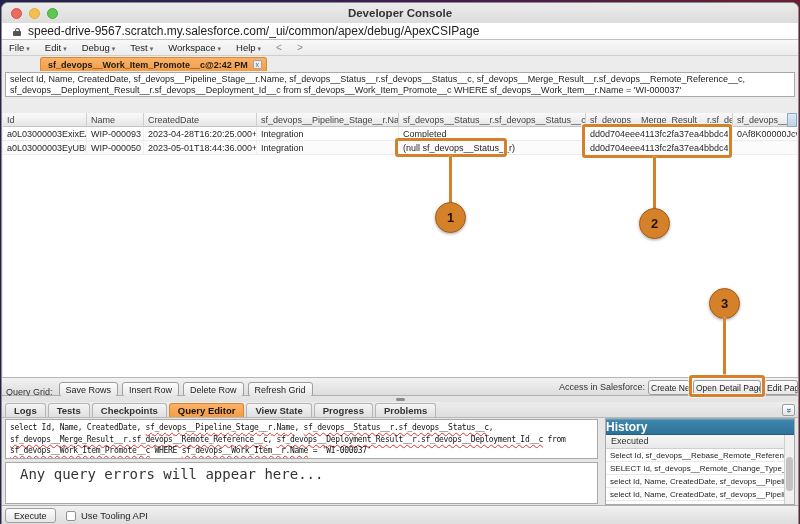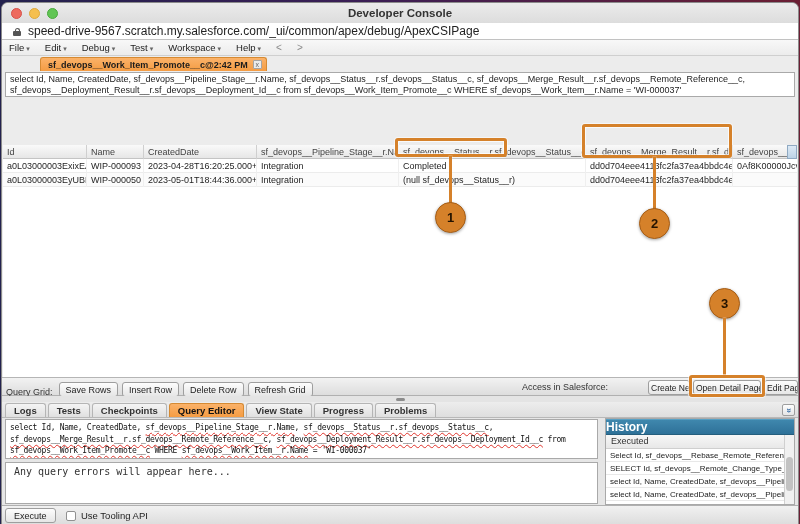--- a/index.html
+++ b/index.html
@@ -52,21 +52,21 @@
     border:1px solid #a9a9a9; padding:1px 4px; font-size:9px; line-height:11px; color:#1d1d1d;
     white-space:nowrap; overflow:hidden; }
 
   
   .bluebar { background:linear-gradient(#3f87ad,#2e7198); border-top:1px solid #57a0c4;
     border-bottom:1px solid #255e7d; color:#fff; font-weight:bold; }
   .resultsheader { position:absolute; left:1px; right:1px; top:95px; height:15px;
     line-height:14px; font-size:9.5px; padding-left:4px; }
 
   
-  .grid { position:absolute; left:1px; right:1px; top:110px; height:264px; background:#fff; overflow:hidden;margin-top:32px; }
+  .grid { position:absolute; left:1px; right:1px; top:110px; height:264px; background:#fff; overflow:hidden; }
   .ghead { position:absolute; left:0; right:0; top:0; height:14px;
     background:linear-gradient(#fafafa,#e6e6e6); border-bottom:1px solid #c4c4c4; }
   .gc { position:absolute; top:0; height:14px; line-height:14px; font-size:9px;
     padding-left:4px; white-space:nowrap; overflow:hidden; color:#333; }
   .ghead .gc { border-right:1px solid #cfcfcf; color:#444; }
   .grow .gc { border-right:1px solid #efefef; color:#1f1f1f; }
   .c0{left:0;width:84px} .c1{left:84px;width:57px} .c2{left:141px;width:113px}
   .c3{left:254px;width:142px} .c4{left:396px;width:187px} .c5{left:583px;width:147px}
   .c6{left:730px;width:68px}
   .grow { position:absolute; left:0; right:0; height:14px; background:#fff; border-bottom:1px solid #ececec; }
@@ -76,21 +76,21 @@
 
   
   .gridtoolbar { position:absolute; left:0; right:0; top:374px; height:19px;
     background:linear-gradient(#f2f2f2,#dddddd); border-top:1px solid #b5b5b5; border-bottom:1px solid #b0b0b0; }
   .tleft { position:absolute; left:4px; top:0; height:19px; display:flex; align-items:flex-end; gap:4px; }
   .tlabel { font-size:9px; color:#333; margin-right:2px; white-space:nowrap; }
   .btn { background:linear-gradient(#fdfdfd,#e6e6e6); border:1px solid #9e9e9e; border-radius:3px;
     font-size:9px; color:#222; padding:1px 6px; height:15px; line-height:12px; white-space:nowrap;
     font-family:"Liberation Sans",sans-serif; text-align:center; }
   .accesslabel { position:absolute; left:520px; width:123px; top:0; height:19px; line-height:19px;
-    text-align:left; font-size:9px; color:#333; }
+    text-align:right; font-size:9px; color:#333; }
   .abtn { position:absolute; top:2px; height:15px; padding:1px 2px; overflow:hidden; }
   .abtn.create { left:646px; width:42px; font-size:8.5px; }
   .abtn.opendetail { left:691px; width:68px; font-size:8.5px; }
   .abtn.edit { left:762px; width:34px; font-size:8.5px; }
 
   
   .splitter { position:absolute; left:0; right:0; top:393px; height:6px; background:#e4e4e4; }
   .splitter .dot { position:absolute; left:50%; top:2px; width:9px; height:3px; margin-left:-4px;
     background:#8c8c8c; border-radius:2px; }
 
@@ -109,22 +109,22 @@
 
   
   .bpanel { position:absolute; left:0; right:0; top:415px; height:87px; background:#e6e6e6; }
   .editorbox { position:absolute; left:3px; width:593px; top:1px; height:40px; background:#fff;
     border:1px solid #a9a9a9; padding:2px 4px; overflow:hidden; }
   .codeline { font-family:"DejaVu Sans Mono", monospace; font-size:8px; letter-spacing:-0.3px;
     line-height:11.5px; color:#111; white-space:pre; }
   .sq { text-decoration:underline; text-decoration-style:wavy; text-decoration-color:#e0342b;
     text-decoration-thickness:1px; text-underline-offset:2px; }
   .errorbox { position:absolute; left:3px; width:593px; top:44px; height:42px; background:#fff;
-    border:1px solid #a9a9a9; padding:3px 8px; font-family:"DejaVu Sans Mono", monospace;
-    font-size:10px; color:#333; }
+    border:1px solid #a9a9a9; padding:3px 14px; font-family:"DejaVu Sans Mono", monospace;
+    font-size:14px; color:#333; }
   .history { position:absolute; left:603px; right:3px; top:0; height:87px; background:#fff;
     border:1px solid #a9a9a9; overflow:hidden; }
   .historyhead { height:16px; line-height:15px; font-size:12px; }
   .executedrow { height:14px; line-height:13px; font-size:9px; color:#333; padding-left:5px;
     background:linear-gradient(#f7f7f7,#e8e8e8); border-bottom:1px solid #cfcfcf; }
   .hitem { height:13px; line-height:12px; font-size:8px; color:#222; padding:1px 4px 0 4px;
     border-bottom:1px solid #e8e8e8; white-space:nowrap; overflow:hidden; width:179px; }
   .hscroll { position:absolute; right:0; top:16px; bottom:0; width:10px; background:#f1f1f1;
     border-left:1px solid #d0d0d0; }
   .hthumb { position:absolute; left:1px; right:1px; top:22px; height:34px; background:#c2c2c2; border-radius:4px; }

